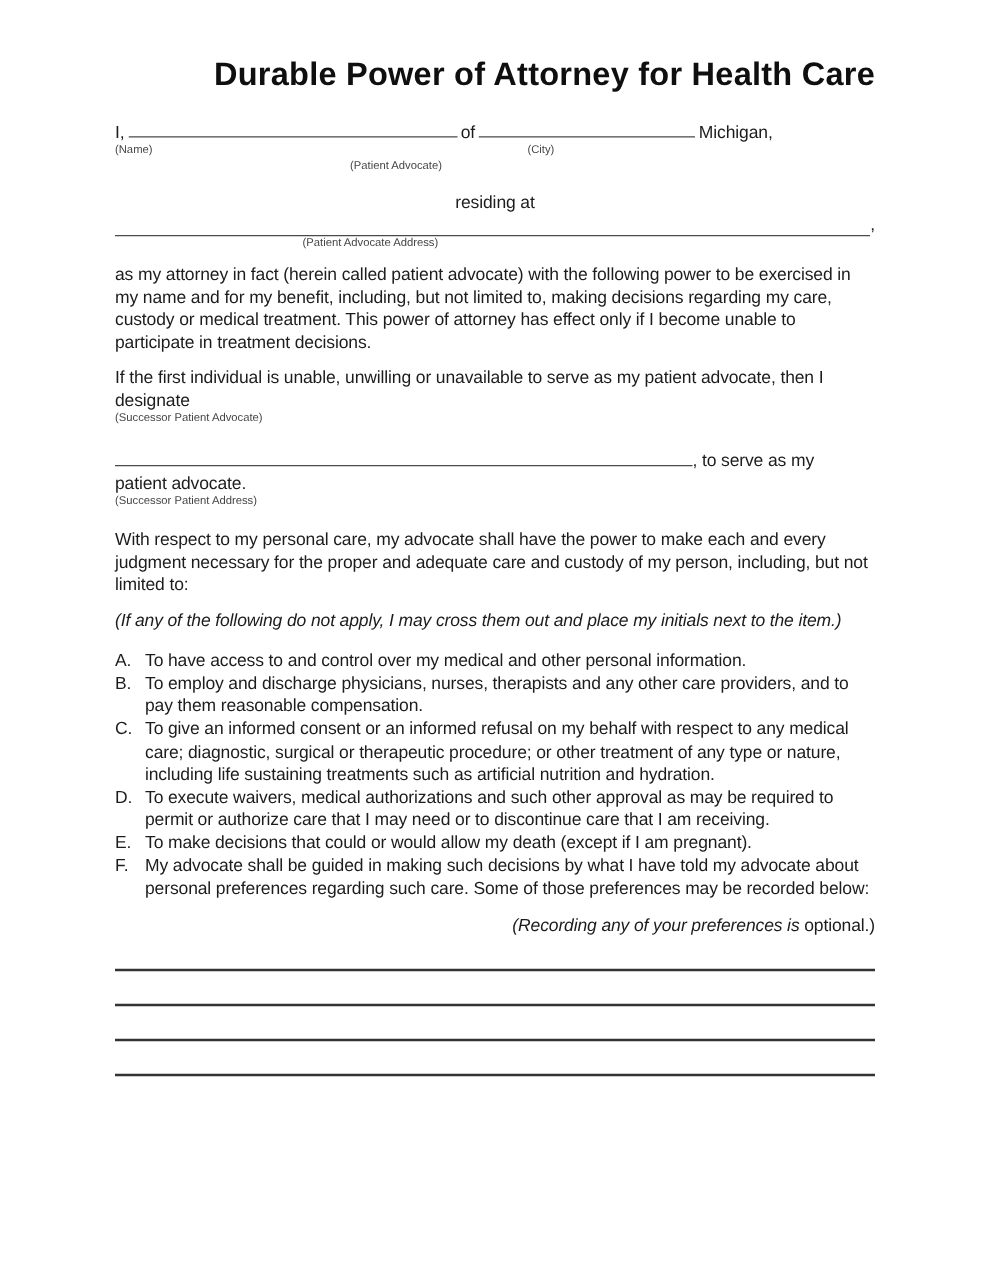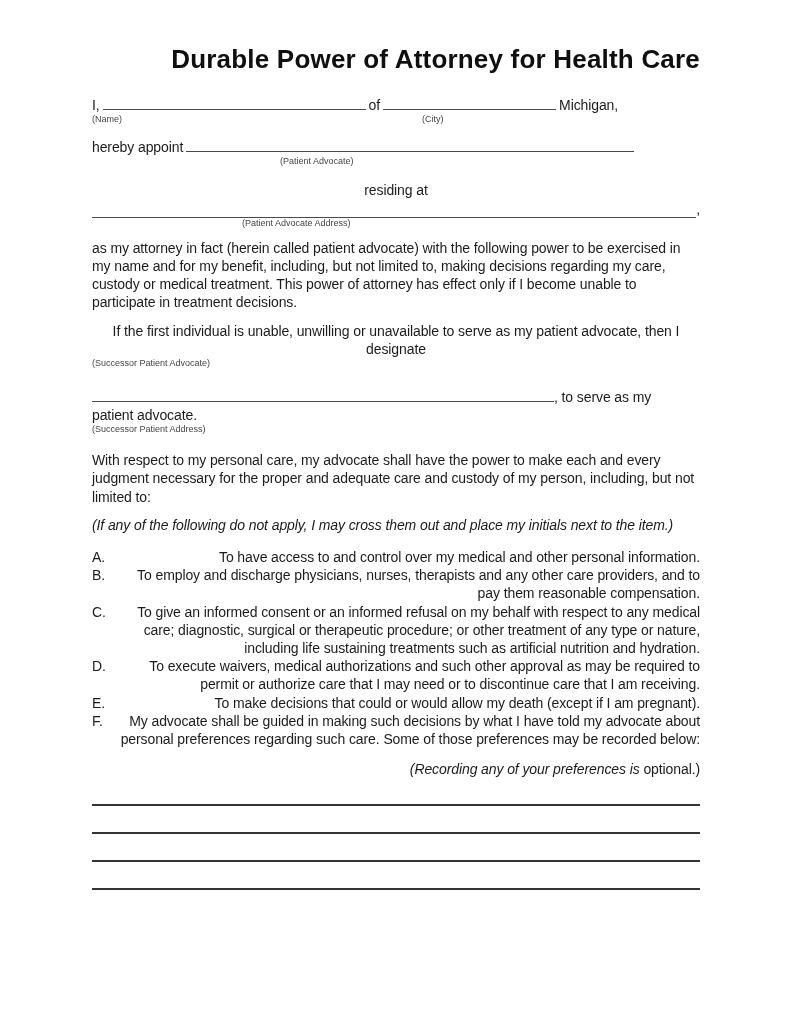--- a/index.html
+++ b/index.html
@@ -33,28 +33,28 @@
   .sub {
     position:absolute; top:0;
     font-size:9px; color:#454545; letter-spacing:0;
     white-space:nowrap;
   }
   .note { font-size:14px; line-height:1.3; letter-spacing:-0.1px; }
   .note em { font-style:italic; }
   .plist { }
   .li { display:flex; font-size:14px; line-height:1.3; letter-spacing:-0.1px; }
   .li-letter { flex:0 0 24px; }
-  .li-text { flex:1;text-align:right; }
+  .li-text { flex:1; }
   .rule { border-top:2px solid #333333; width:100%; margin-top:26px; }
   
   .mt-identity { margin-top:20px; }
   .mt-hereby { margin-top:10px; }
   .mt-residing { margin-top:12px;text-align:center; }
   .mt-para1 { margin-top:8px; }
-  .mt-intro { margin-top:10px;text-align:center; }
+  .mt-intro { margin-top:10px; }
   .mt-succ2 { margin-top:16px; }
   .mt-para3 { margin-top:14px; }
   .mt-note1 { margin-top:10px; }
   .mt-list { margin-top:14px; }
   .mt-note2 { margin-top:12px;text-align:right; }
   .mt-wishes { margin-top:14px; }
 </style>
 </head>
 <body>
 
@@ -63,23 +63,20 @@
   <h1 class="doc-title">Durable Power of Attorney for Health Care</h1>
 
   <div class="bt row mt-identity">
     <span>I,</span><span class="blank" style="width:263px"></span><span>of</span><span class="blank" style="width:173px"></span><span>Michigan,</span>
   </div>
   <div class="sublabels">
     <span class="sub" style="left:0">(Name)</span>
     <span class="sub" style="left:330px">(City)</span>
   </div>
 
-  <div class="bt row mt-hereby">
-    <span>hereby appoint</span><span class="blank" style="width:448px"></span>
-  </div>
   <div class="sublabels">
     <span class="sub" style="left:188px">(Patient Advocate)</span>
   </div>
 
   <div class="bt mt-residing">residing at</div>
   <div class="bt fullrow">
     <span class="blank" style="height:17px"></span>
       <span>,</span>
   </div>
   <div class="sublabels">

